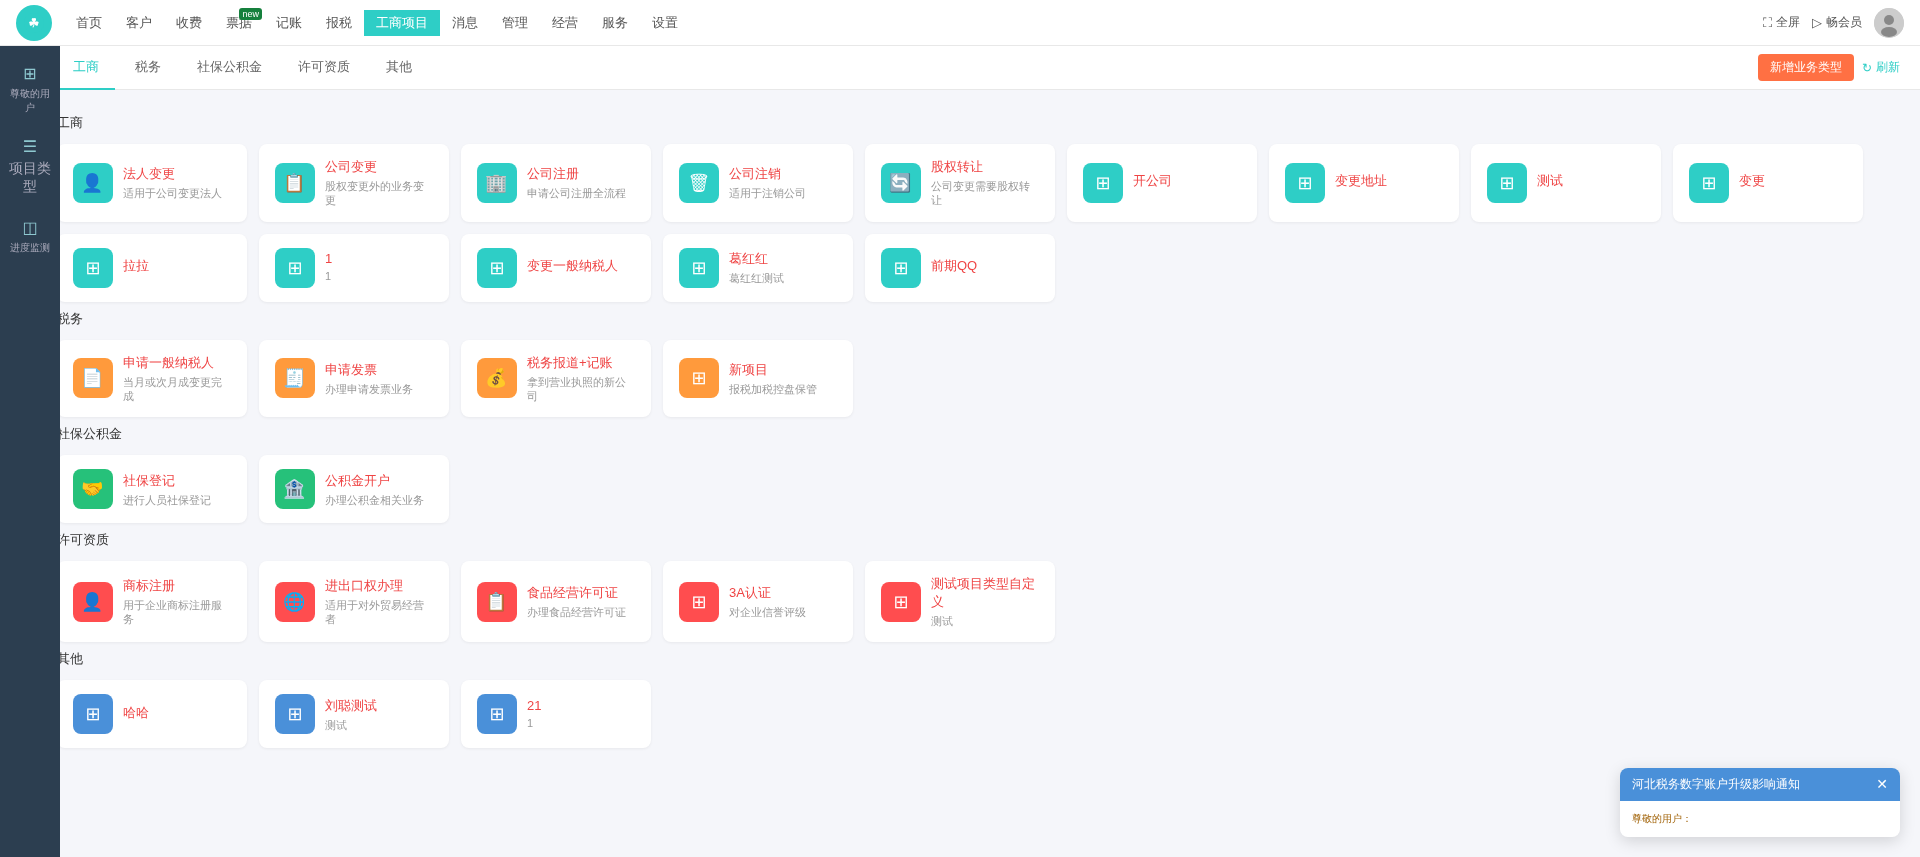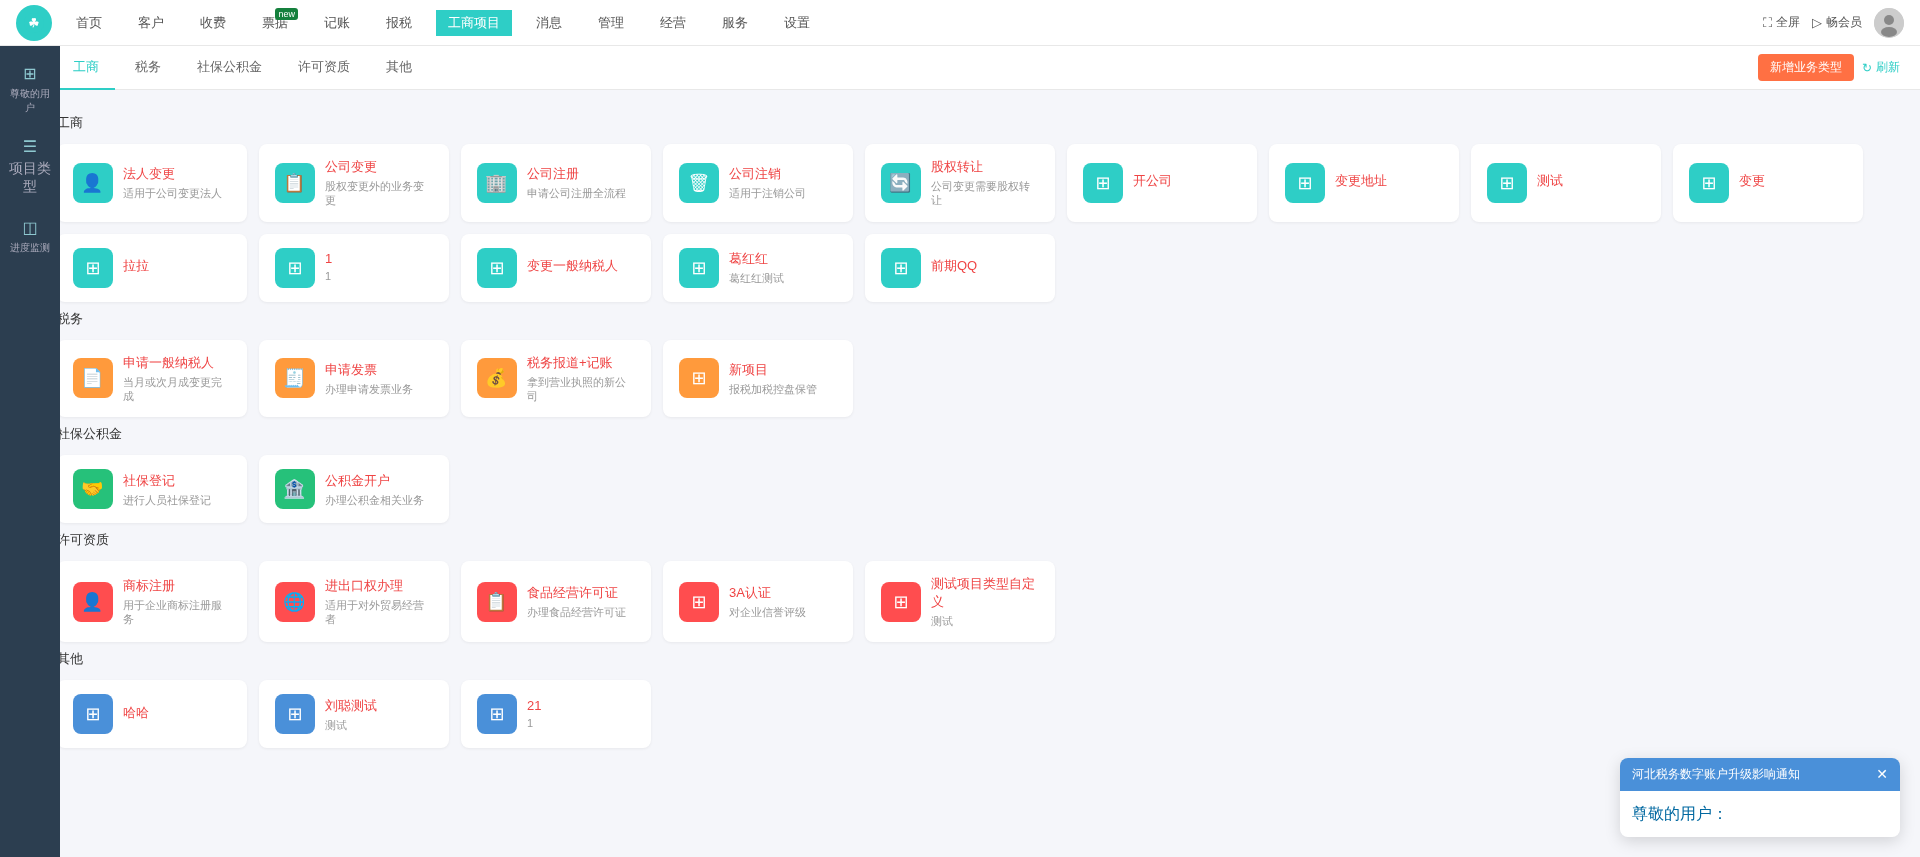--- a/index.html
+++ b/index.html
@@ -28,21 +28,21 @@
       color: white;
       font-size: 16px;
       font-weight: bold;
       margin-right: 12px;
       flex-shrink: 0;
     }
     .nav-items {
       display: flex;
       align-items: center;
       flex: 1;
-      gap: 12px;
+      gap: 0;
     }
     .nav-item {
       padding: 4px 12px;
       cursor: pointer;
       border-radius: 4px;
       color: #555;
       font-size: 13px;
       position: relative;
       white-space: nowrap;
     }
@@ -246,22 +246,22 @@
       background: #4a90d9;
       color: white;
       padding: 8px 12px;
       font-size: 12px;
       display: flex;
       align-items: flex-start;
       justify-content: space-between;
     }
     .notification-body {
       padding: 10px 12px;
-      font-size: 16px;
-      color: #0369a1;
+      font-size: 10px;
+      color: #a16207;
       line-height: 1.6;
       max-height: 80px;
       overflow: hidden;
     }
     .notification-close {
       cursor: pointer;
       color: white;
       font-size: 14px;
     }
   </style>

